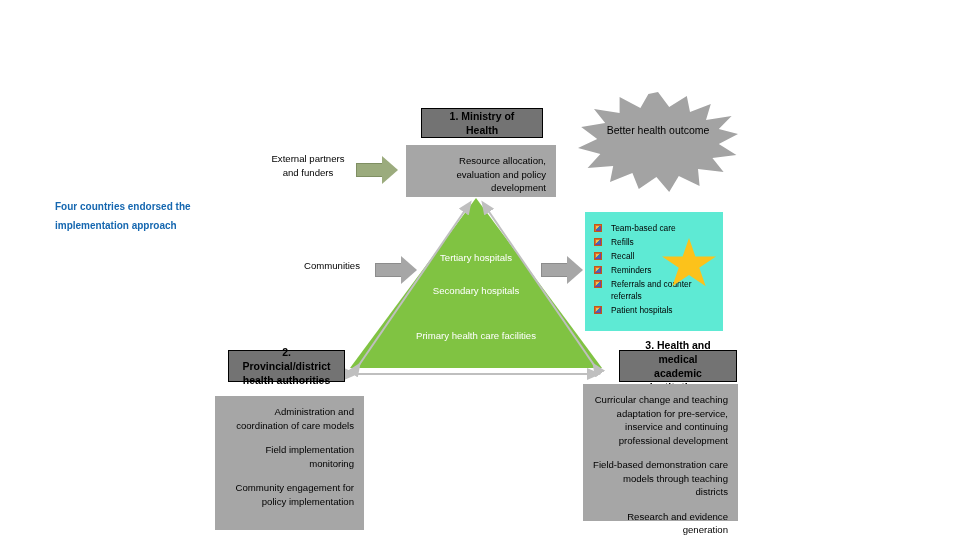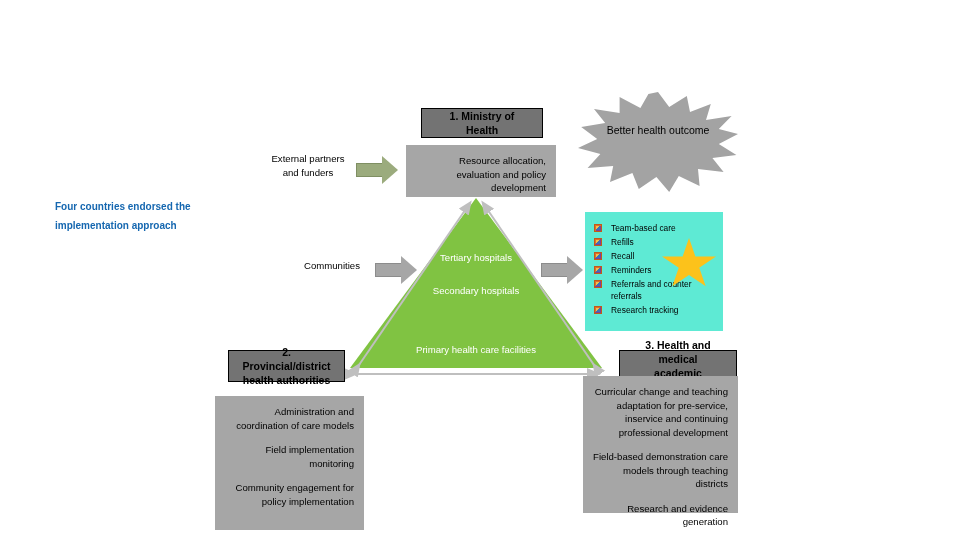--- a/index.html
+++ b/index.html
@@ -94,21 +94,21 @@
     position:absolute; left:350px; top:198px; width:252px; height:170px;
     background:#80c342;
     clip-path: polygon(50% 0%, 100% 100%, 0% 100%);
   }
   .tri-txt{
     position:absolute; color:#ffffff; text-align:center; width:260px;
     left:346px; font-size:9.6px; line-height:13.5px;
   }
   #tri-t1{top:243px;margin-top:8px;}
   #tri-t2{top:284px;}
-  #tri-t3{top:343px;}
+  #tri-t3{top:329px;}
 
   
   .blockarrow{position:absolute;}
   .blockarrow .shaft{
     position:absolute; left:0; top:7px; width:28px; height:14px;
     box-sizing:border-box;
   }
   .blockarrow .head{
     position:absolute; left:26px; top:0; width:0; height:0;
     border-top:14px solid transparent; border-bottom:14px solid transparent;
@@ -152,21 +152,21 @@
     <span>Better health outcome</span>
   </div>
 
   <div id="orangebox">
     <ul>
       <li><span class="bul"></span><span>Team-based care</span></li>
       <li><span class="bul"></span><span>Refills</span></li>
       <li><span class="bul"></span><span>Recall</span></li>
       <li><span class="bul"></span><span>Reminders</span></li>
       <li><span class="bul"></span><span>Referrals and counter referrals</span></li>
-      <li><span class="bul"></span><span>Research tracking</span></li>
+      <li><span class="bul"></span><span>Patient hospitals</span></li>
     </ul>
   </div>
   <div id="star"></div>
 
   <div id="triangle"></div>
   <div class="tri-txt" id="tri-t1">Tertiary hospitals</div>
   <div class="tri-txt" id="tri-t2">Secondary hospitals</div>
   <div class="tri-txt" id="tri-t3">Primary health care facilities</div>
 
   <svg class="overlay">
@@ -198,19 +198,19 @@
   <div class="graybox" style="left:215px;top:396px;width:149px;height:134px;">
     <p>Administration and coordination of care models</p>
     <p>Field implementation monitoring</p>
     <p>Community engagement for policy implementation</p>
   </div>
 
   <div class="numbox" style="left:608px;top:350px;width:118px;height:32px;margin-left:11px;">
     <span>3. Health and medical academic institutions</span>
   </div>
 
-  <div class="graybox" style="left:583px;top:376px;width:155px;height:137px;">
+  <div class="graybox" style="left:583px;top:384px;width:155px;height:137px;">
     <p>Curricular change and teaching adaptation for pre-service, inservice and continuing professional development</p>
     <p>Field-based demonstration care models through teaching districts</p>
     <p>Research and evidence generation</p>
   </div>
 
 </div>
 
 </body></html>

